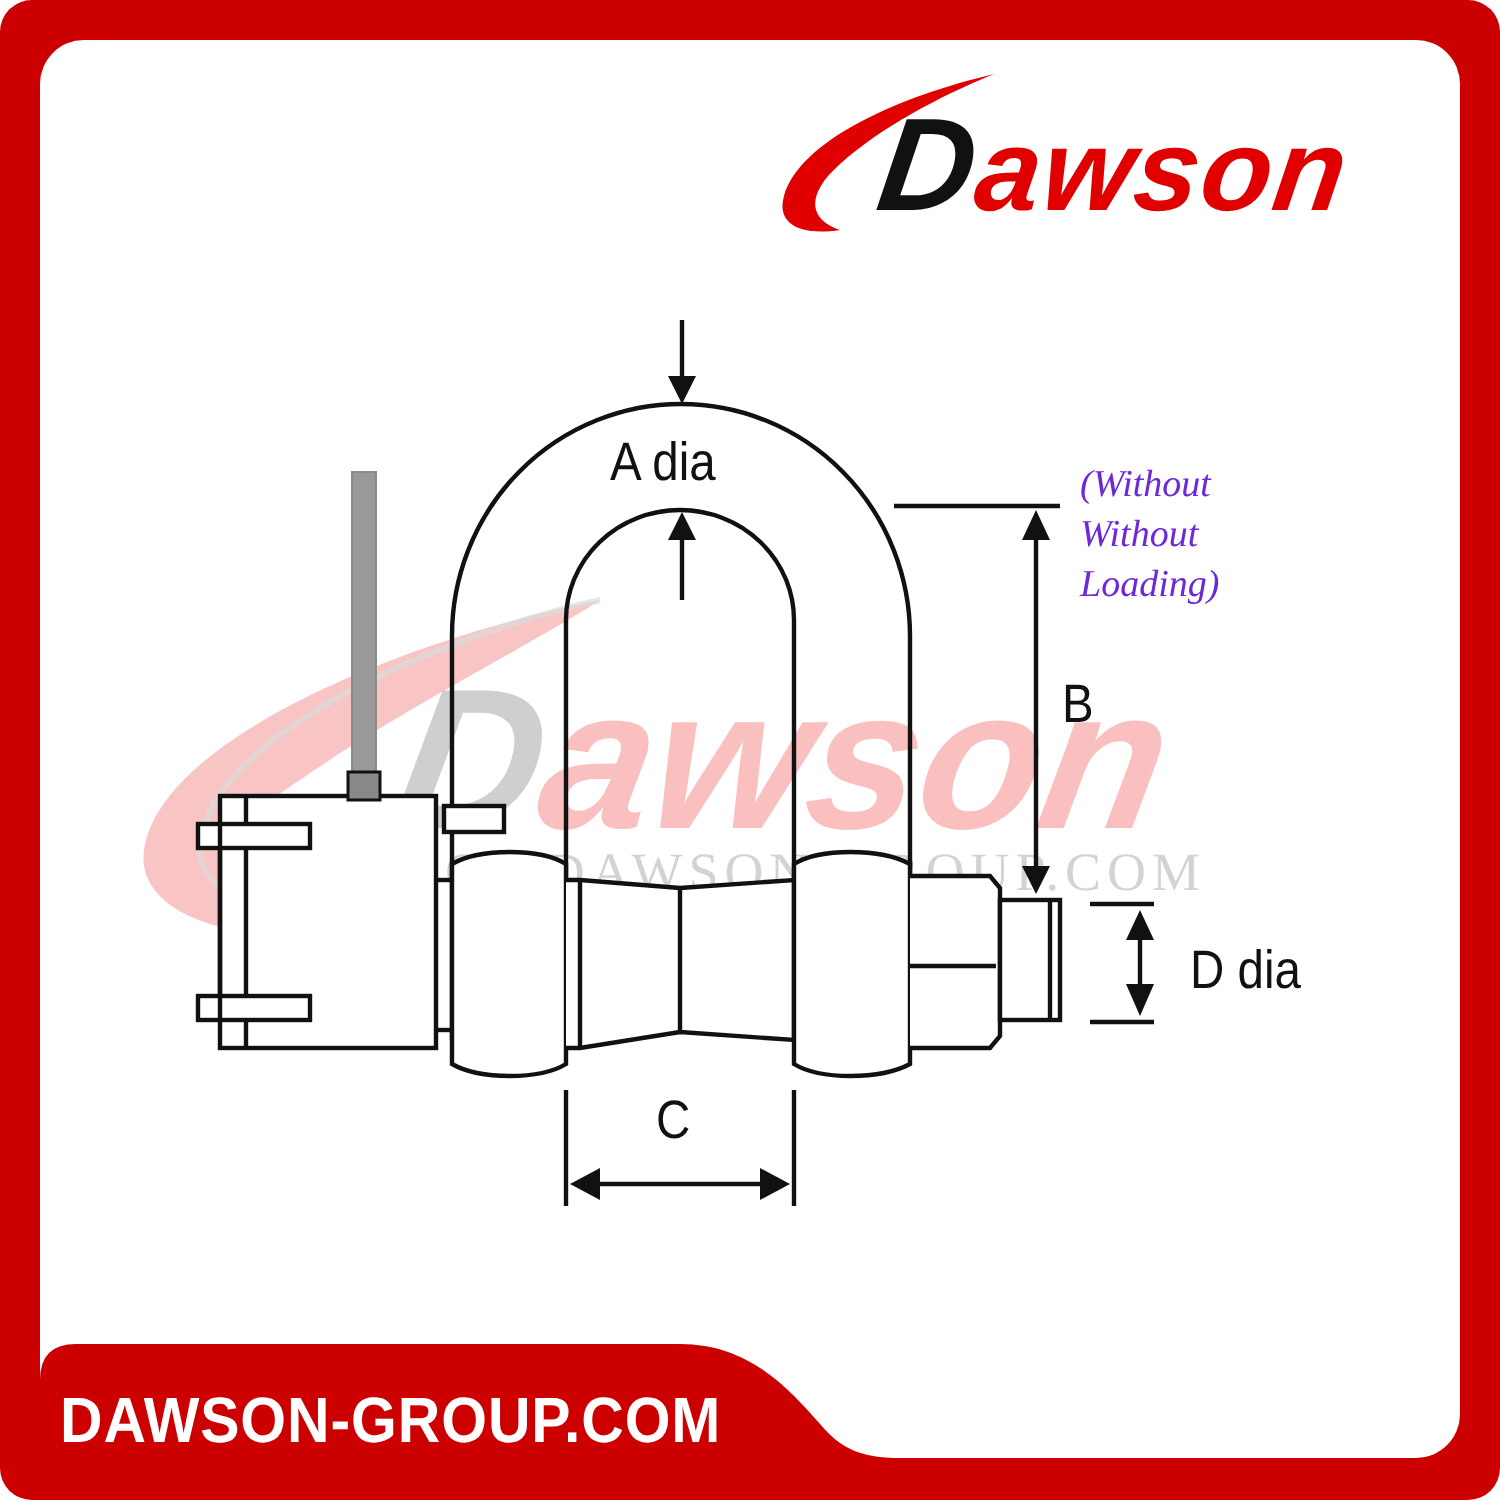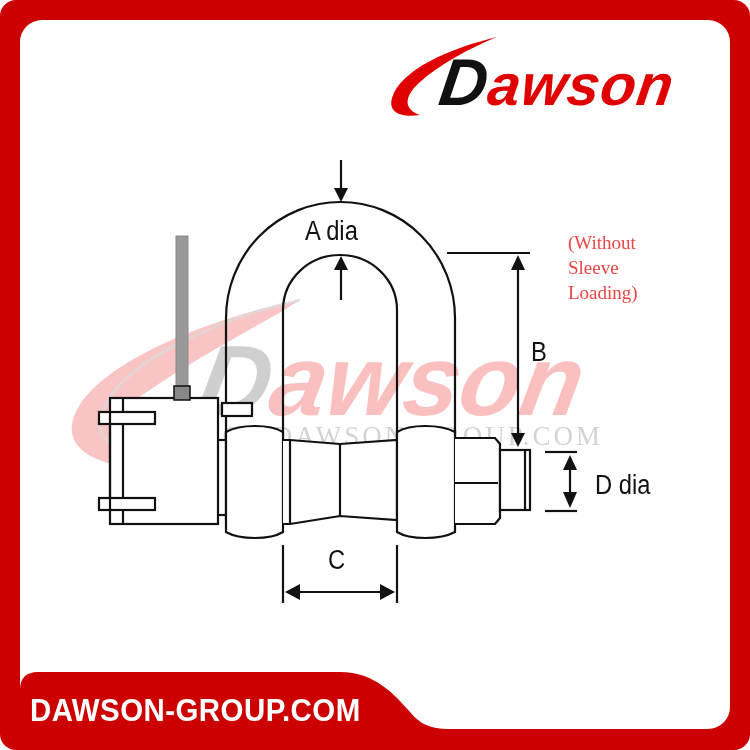--- a/index.html
+++ b/index.html
@@ -9,21 +9,21 @@
   svg.layer { position: absolute; left: 0; top: 0; }
   .logo-text { position: absolute; left: 440px; top: 52px; font-family: "Liberation Sans", sans-serif; font-weight: bold; font-style: italic; font-size: 58px; letter-spacing: 1px; line-height: 60px; transform: skewX(-8deg); }
   .logo-text .d { color: #111111; font-size: 66px; }
   .logo-text .rest { color: #e00000; }
   .banner-text { position: absolute; left: 30px; top: 690px; color: #ffffff; font-family: "Liberation Sans", sans-serif; font-weight: bold; font-size: 32px; letter-spacing: 0.5px; line-height: 40px; transform: scaleX(0.92); transform-origin: left center; }
   .wm-email { position: absolute; left: 170px; top: 420px; color: #cfcfcf; font-family: "Liberation Serif", serif; font-size: 27px; letter-spacing: 3px; line-height: 32px; opacity: 0.9; }
   .wm-brand { position: absolute; left: 200px; top: 330px; font-family: "Liberation Sans", sans-serif; font-weight: bold; font-style: italic; font-size: 100px; line-height: 100px; transform: skewX(-10deg); opacity: 0.28; }
   .wm-brand .d { color: #555555; }
   .wm-brand .rest { color: #ee2222; }
   .lbl { position: absolute; color: #111111; font-family: "Liberation Sans", sans-serif; font-size: 27px; line-height: 30px; transform: scaleX(0.88); transform-origin: left center; }
-  .note { position: absolute; left: 568px; top: 230px; color: #ef4444; font-family: "Liberation Serif", serif; font-size: 19px; line-height: 25px; }
+  .note { position: absolute; left: 540px; top: 230px; color: #6d28d9; font-family: "Liberation Serif", serif; font-size: 19px; line-height: 25px; font-style: italic; }
   .note span { display: block; }
 </style>
 </head>
 <body>
 
 <div class="frame-bg"></div>
 <div class="inner"></div>
 
 <svg class="layer" width="750" height="750">
   <path d="M 300 300 C 200 320, 80 370, 72 425 C 68 455, 110 470, 160 468 C 100 455, 95 425, 150 390 C 200 355, 270 320, 300 300 Z" fill="#f7b0b0" opacity="0.75"></path>
@@ -92,20 +92,20 @@
   <polygon points="380,584 380,600 395,592" fill="#111111" stroke="none"></polygon>
 </svg>
 
 <div class="lbl" style="left:305px; top:216px;">A dia</div>
 <div class="lbl" style="left:531px; top:337px;">B</div>
 <div class="lbl" style="left:328px; top:545px;">C</div>
 <div class="lbl" style="left:595px; top:470px;">D dia</div>
 
 <div class="note">
   <span>(Without</span>
-  <span>Sleeve</span>
+  <span>Without</span>
   <span>Loading)</span>
 </div>
 
 <svg class="layer" width="750" height="750">
   <path d="M 20 690 Q 20 672 38 672 L 340 672 C 375 672, 395 695, 410 712 C 420 724, 430 729, 450 729 L 450 735 L 20 735 Z" fill="#cc0000"></path>
 </svg>
 <div class="banner-text">DAWSON-GROUP.COM</div>
 
 </body></html>

